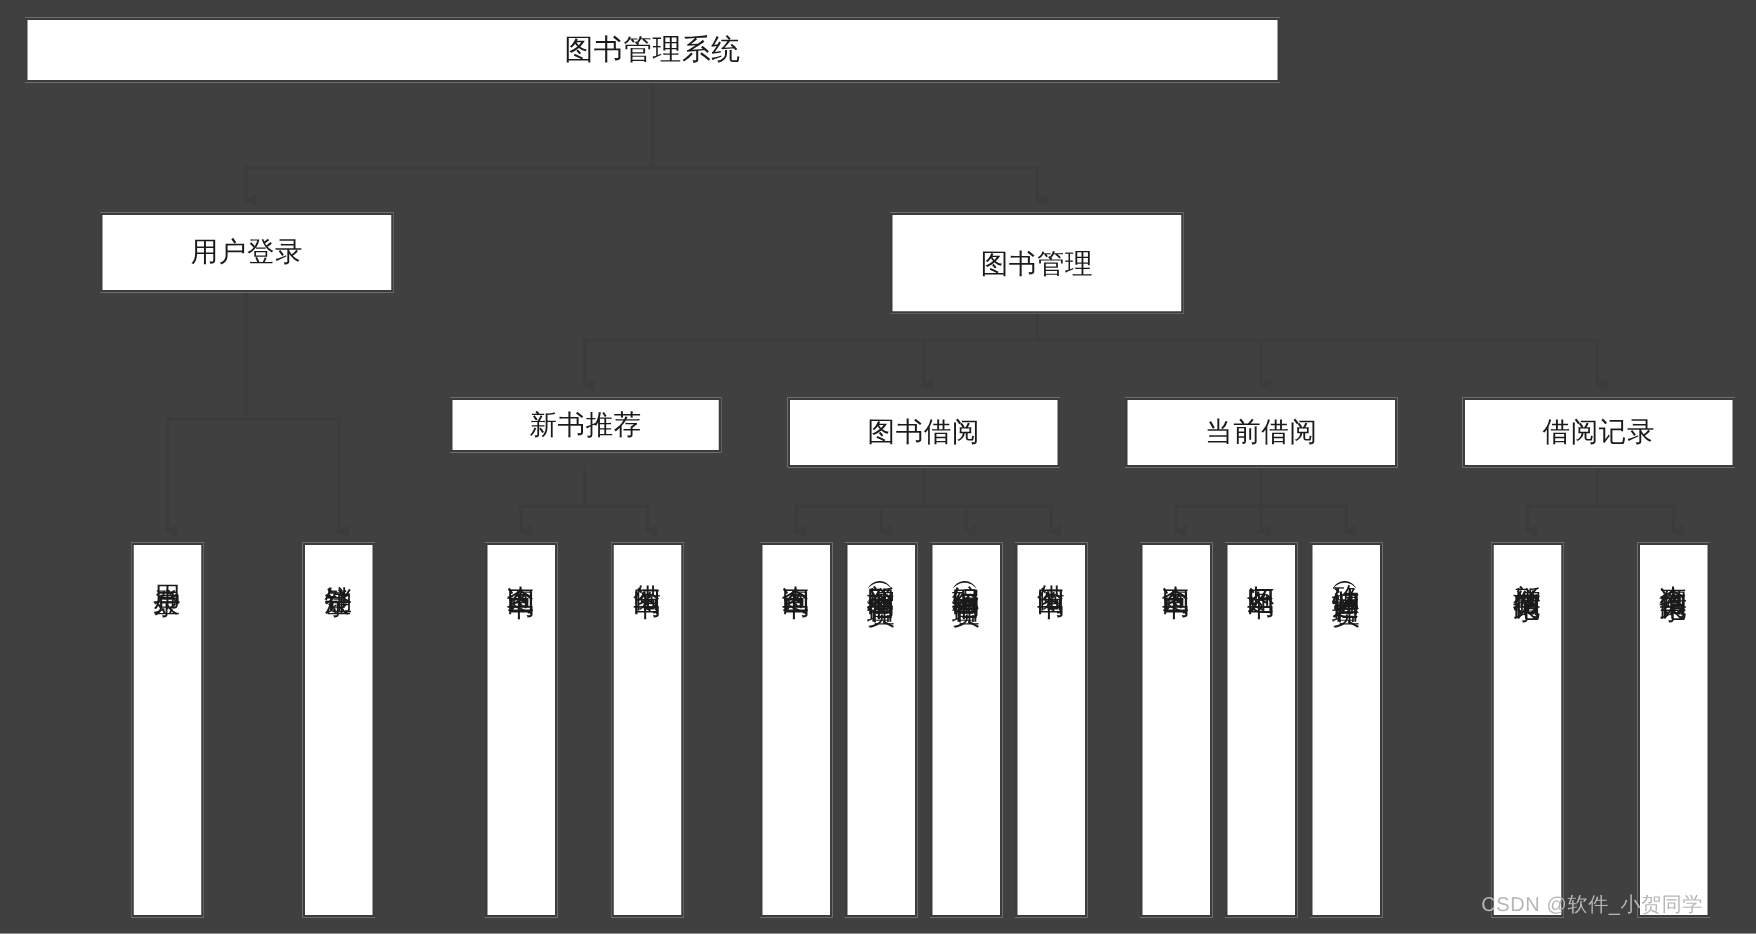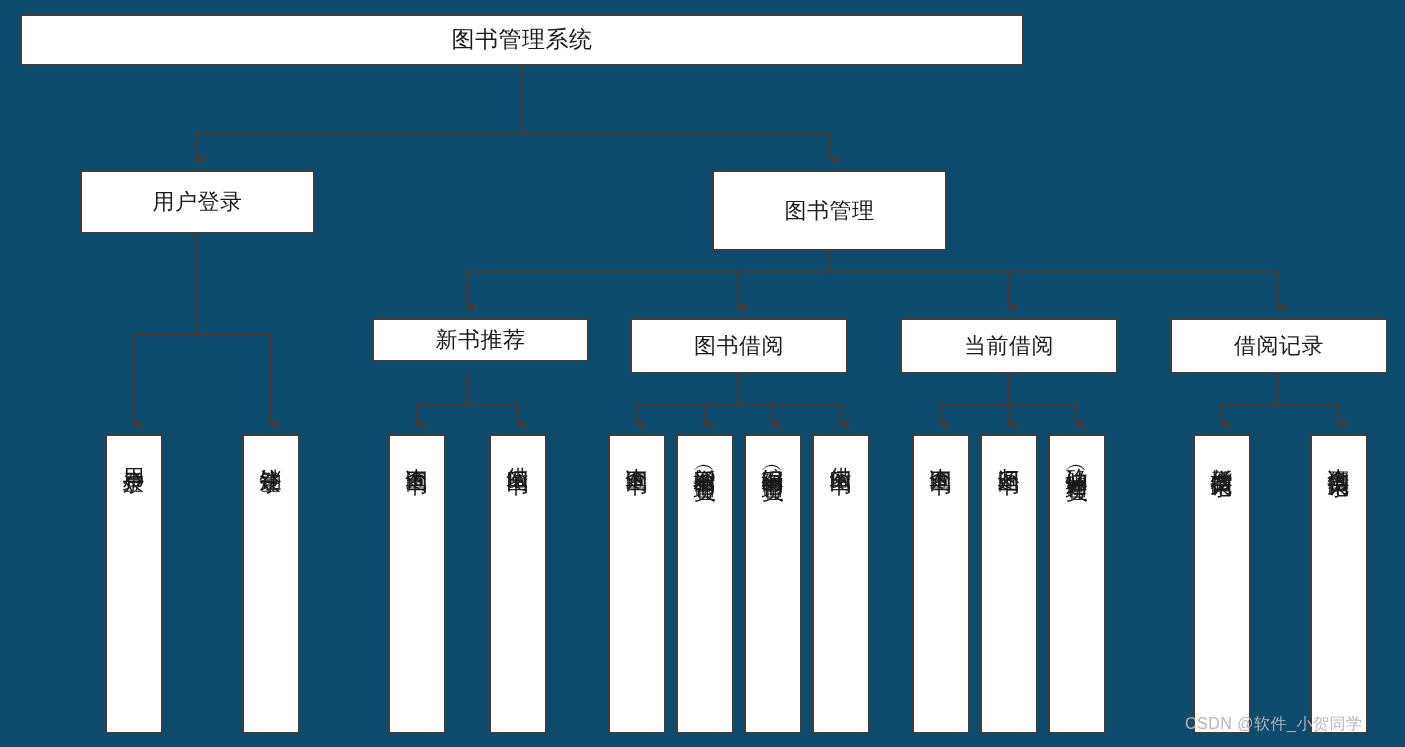--- a/index.html
+++ b/index.html
@@ -5,21 +5,21 @@
 <style>
   html, body {
     margin: 0;
     padding: 0;
     background: #ffffff;
   }
   #diagram-root {
     position: relative;
     width: 1405px;
     height: 747px;
-    background: #0c4a6e;
+    background: #404040;
     font-family: "Liberation Sans", "DejaVu Sans", sans-serif;
     overflow: hidden;
   }
   #edge-layer {
     position: absolute;
     left: 0;
     top: 0;
     width: 1405px;
     height: 747px;
     pointer-events: none;
@@ -135,21 +135,21 @@
   </div>
 
   <div class="node horiz" style="left:80px; top:170px; width:235px; height:64px;">
     <span class="node-label">用户登录</span>
   </div>
 
   <div class="node horiz" style="left:712px; top:170px; width:235px; height:81px;">
     <span class="node-label">图书管理</span>
   </div>
 
-  <div class="node horiz" style="left:360px; top:318px; width:217px; height:44px;margin-left:12px;">
+  <div class="node horiz" style="left:360px; top:318px; width:217px; height:44px;">
     <span class="node-label">新书推荐</span>
   </div>
 
   <div class="node horiz" style="left:900px; top:318px; width:218px; height:56px;">
     <span class="node-label">当前借阅</span>
   </div>
 
   <div class="node horiz" style="left:630px; top:318px; width:218px; height:56px;">
     <span class="node-label">图书借阅</span>
   </div>

